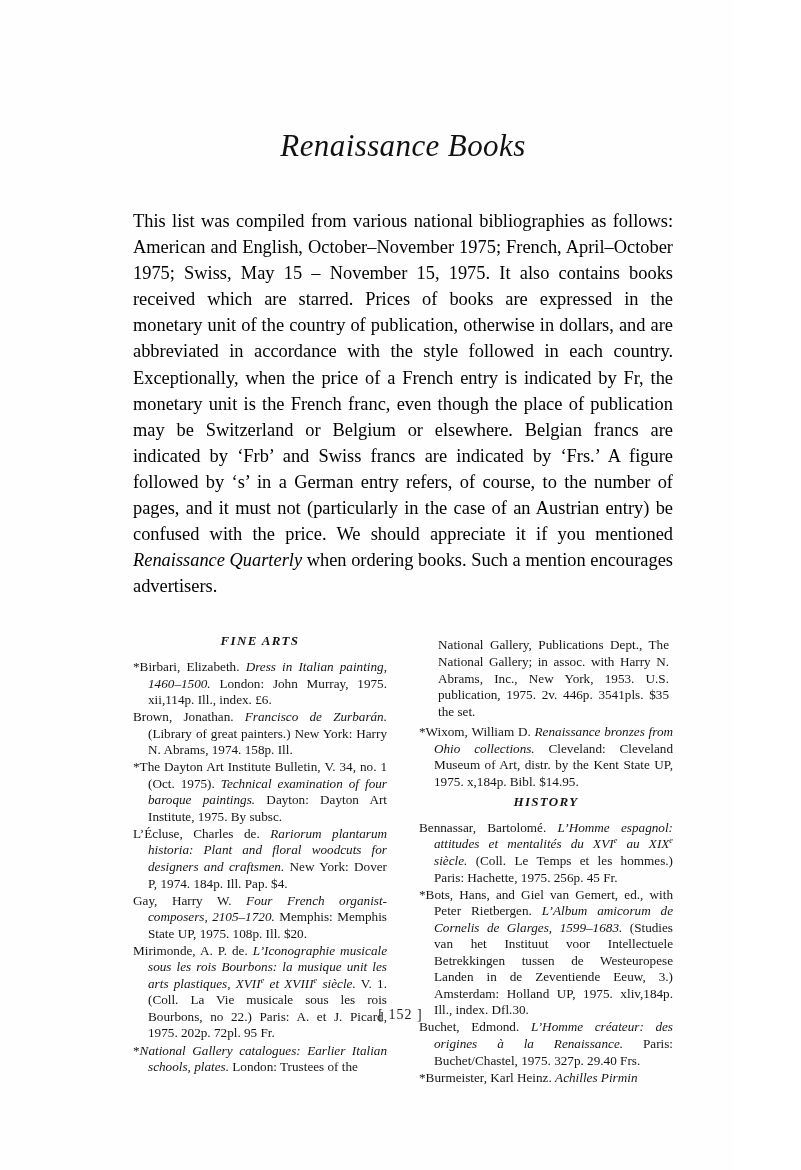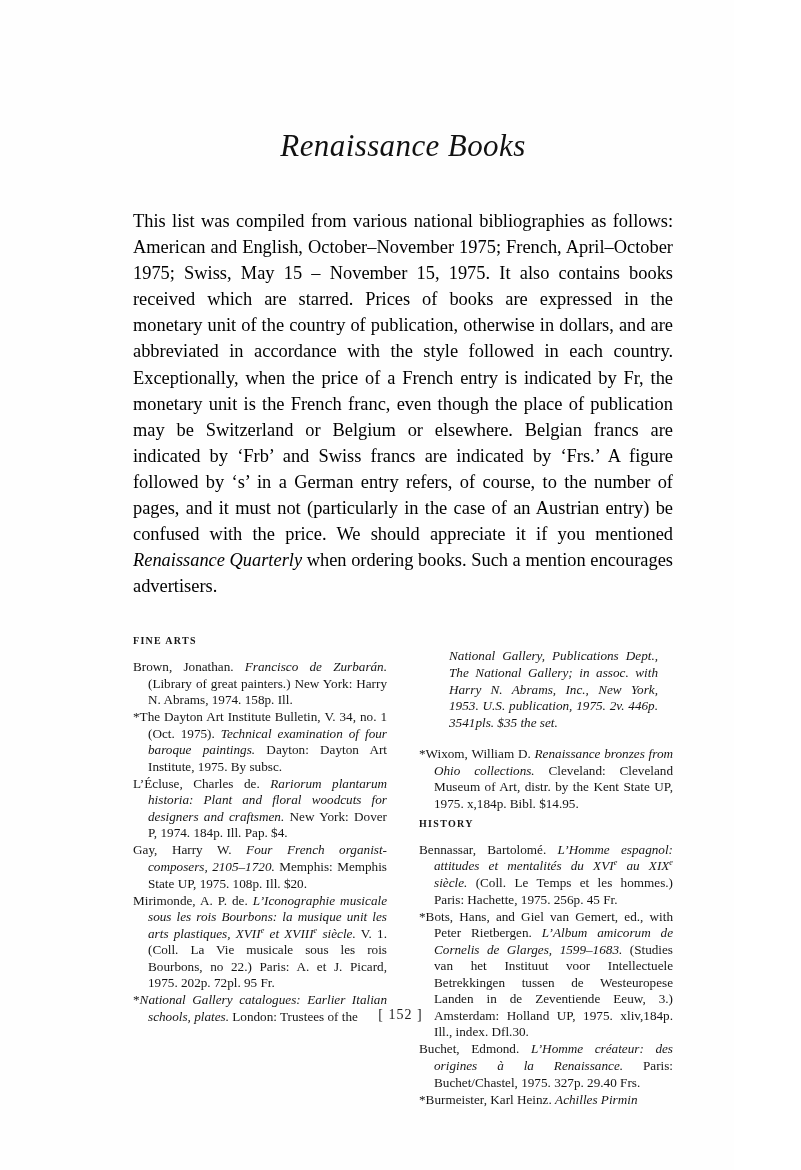--- a/index.html
+++ b/index.html
@@ -57,48 +57,48 @@
   .col {
     width: 254px;
     font-size: 13.2px;
     line-height: 16.55px;
     text-align: justify;
     color: #151515;
   }
   .col.right { width: 254px; }
 
   .section-head {
-    text-align: left;
-    font-size: 10px;
+    text-align: center;
+    font-size: 13px;
     letter-spacing: 1.3px;
     font-variant: small-caps;
     text-transform: uppercase;
     font-weight: bold;
     margin: 0 0 9px 0;
     padding: 0;
+    font-style: italic;
   }
   .section-head.spaced { margin-top: 4px; }
 
   .entry {
     margin: 0 0 0.5px 0;
     padding-left: 15px;
     text-indent: -15px;
     text-align: justify;
   }
   .entry i { font-style: italic; }
   .entry sup {
     font-size: 0.62em;
     vertical-align: super;
     line-height: 0;
   }
   .cont {
-    margin: 15px;
+    margin: 4px;
     padding-left: 15px;
     text-align: justify;
-    font-style: italic;
   }
 
   .folio {
     position: absolute;
     left: 0;
     top: 1007px;
     width: 801px;
     text-align: center;
     font-size: 14px;
     letter-spacing: 1px;
@@ -115,20 +115,21 @@
 
     <p class="intro">
       <span>This list was compiled from various national bibliographies as follows: American and English, October–November 1975; French, April–October 1975; Swiss, May 15 – November 15, 1975. It also contains books received which are starred. Prices of books are expressed in the monetary unit of the country of publication, otherwise in dollars, and are abbreviated in accordance with the style followed in each country. Exceptionally, when the price of a French entry is indicated by Fr, the monetary unit is the French franc, even though the place of publication may be Switzerland or Belgium or elsewhere. Belgian francs are indicated by ‘Frb’ and Swiss francs are indicated by ‘Frs.’ A figure followed by ‘s’ in a German entry refers, of course, to the number of pages, and it must not (particularly in the case of an Austrian entry) be confused with the price. We should appreciate it if you mentioned </span><i>Renaissance Quarterly</i><span> when ordering books. Such a mention encourages advertisers.</span>
     </p>
 
     <div class="columns">
 
       <div class="col left">
         <div class="section-head">FINE ARTS</div>
         <div>
+            <div class="entry">*Birbari, Elizabeth. <i>Dress in Italian painting, 1460–1500.</i> London: John Murray, 1975. xii,114p. Ill., index. £6.</div>
             <div class="entry">Brown, Jonathan. <i>Francisco de Zurbarán.</i> (Library of great painters.) New York: Harry N. Abrams, 1974. 158p. Ill.</div>
             <div class="entry">*The Dayton Art Institute Bulletin, V. 34, no. 1 (Oct. 1975). <i>Technical examination of four baroque paintings.</i> Dayton: Dayton Art Institute, 1975. By subsc.</div>
             <div class="entry">L’Écluse, Charles de. <i>Rariorum plantarum historia: Plant and floral woodcuts for designers and craftsmen.</i> New York: Dover P, 1974. 184p. Ill. Pap. $4.</div>
             <div class="entry">Gay, Harry W. <i>Four French organist-composers, 2105–1720.</i> Memphis: Memphis State UP, 1975. 108p. Ill. $20.</div>
             <div class="entry">Mirimonde, A. P. de. <i>L’Iconographie musicale sous les rois Bourbons: la musique unit les arts plastiques, XVII</i><i><sup>e</sup></i><i> et XVIII</i><i><sup>e</sup></i><i> siècle.</i> V. 1. (Coll. La Vie musicale sous les rois Bourbons, no 22.) Paris: A. et J. Picard, 1975. 202p. 72pl. 95 Fr.</div>
             <div class="entry">*<i>National Gallery catalogues: Earlier Italian schools, plates.</i> London: Trustees of the</div>
           </div>
       </div>
 
       <div class="col right">

